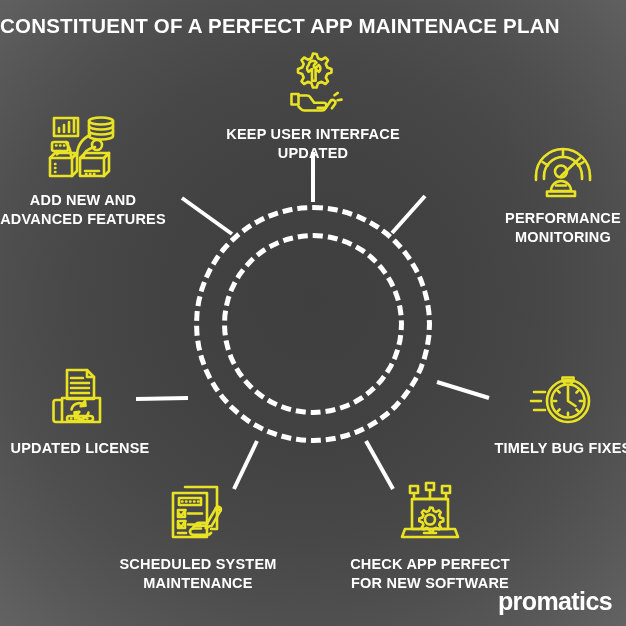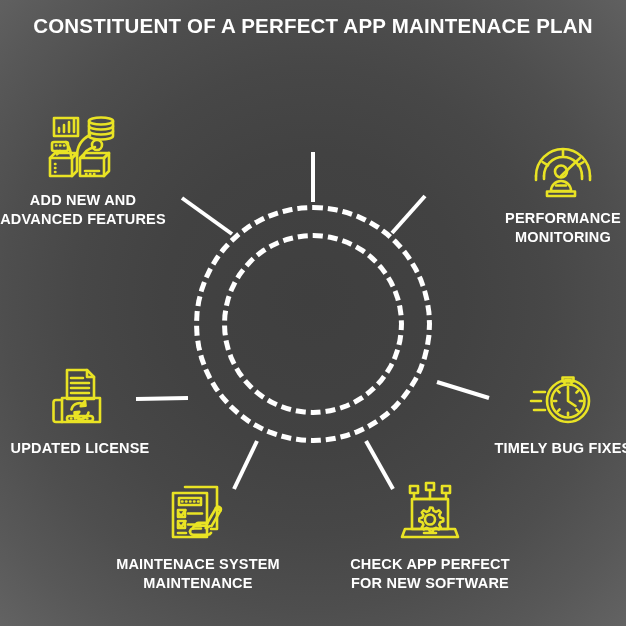--- a/index.html
+++ b/index.html
@@ -24,21 +24,20 @@
         #636363 85%,
         #6d6d6d 100%);
   }
 
   
   .title {
     position: absolute;
     top: 13px;
     left: 0;
     width: 626px;
-    text-align: center;
     color: #ffffff;
     font-size: 20.5px;
     font-weight: bold;
     letter-spacing: 0.2px;
     line-height: 26px;
     white-space: nowrap;
   }
 
   
   .ring {
@@ -134,20 +133,42 @@
 
       <line x1="188" y1="398" x2="136" y2="399"></line>
 
       <line x1="232" y1="234" x2="182" y2="198"></line>
     </g>
   </svg>
 
   <div class="ring ring-outer"></div>
   <div class="ring ring-inner"></div>
 
+  <div class="node" id="node-0">
+    <svg class="icon" width="70" height="70" viewBox="0 0 70 70">
+      <g fill="none" stroke="#e9e324" stroke-width="2.6" stroke-linecap="round" stroke-linejoin="round">
+
+        <path d="M35 5.5 l3.6 0.5 1.4 4.2 3.6 1.5 3.8-2.2 2.6 2.6 -2.2 3.8 1.5 3.6 4.2 1.4 0 3.7
+                 -4.2 1.4 -1.5 3.6 2.2 3.8 -2.6 2.6 -3.8-2.2 -3.6 1.5 -1.4 4.2 -3.7 0 -1.4-4.2
+                 -3.6-1.5 -3.8 2.2 -2.6-2.6 2.2-3.8 -1.5-3.6 -4.2-1.4 0-3.7 4.2-1.4 1.5-3.6
+                 -2.2-3.8 2.6-2.6 3.8 2.2 3.6-1.5 1.4-4.2 z"></path>
+
+        <path d="M31.5 14.5 a4.6 4.6 0 0 1 7 0 l-2.6 2.6 0 2.4 2.3 0 2.6-2.6 a4.6 4.6 0 0 1 0 7
+                 l-2.6-2.6 -0.6 0 0 11.4 -3.6 0 0-11.4 -0.7 0 -2.6 2.6 a4.6 4.6 0 0 1 0-7 z"></path>
+
+        <path d="M13.5 46 l0 10.5 M13.5 46 l7 0 0 10.5 -7 0 z"></path>
+        <path d="M20.5 47.5 l8.5 0 a4 4 0 0 1 3.2 1.7 l4 5.5 9.5 0 a2.6 2.6 0 0 1 0 5.2 l-6 0"></path>
+        <path d="M20.5 58.5 l2.5 2.6 a4.5 4.5 0 0 0 3.3 1.4 l18 0 a3.5 3.5 0 0 0 2.9-1.6 l5.5-8.2"></path>
+        <path d="M52.7 52.7 a2.8 2.8 0 0 1 4.4 3.3 l-3.2 4.3"></path>
+        <path d="M56.5 47.3 l3.3-2.4 M59.5 52.2 l4 -0.6"></path>
+      </g>
+    </svg>
+    <span class="label">KEEP USER INTERFACE
+UPDATED</span>
+  </div>
 
   <div class="node" id="node-1">
     <svg class="icon" width="70" height="70" viewBox="0 0 70 70">
       <g fill="none" stroke="#e9e324" stroke-width="2.6" stroke-linecap="round" stroke-linejoin="round">
 
         <path d="M8 44 A27 27 0 0 1 62 44"></path>
 
         <path d="M16 44 A19 19 0 0 1 54 44"></path>
 
         <path d="M8 44 l0 4 M62 44 l0 4 M16 44 l0 3 M54 44 l0 3"></path>
@@ -241,21 +262,21 @@
         <path d="M27 53.5 a3 3 0 0 1 3-3 l8 0"></path>
         <path d="M27 53.5 a3.2 3.2 0 0 0 3.2 3.2 l14.5 0 a4 4 0 0 0 3.4-1.9"></path>
         <path d="M30 50.5 a2.8 2.8 0 0 1 2.8-2.9 l9.5 0"></path>
         <path d="M33 47.6 a2.8 2.8 0 0 1 2.8-2.8 l8.5 0"></path>
 
         <path d="M44 45.5 l9-15.5 a2.6 2.6 0 0 1 4.5 2.6 l-9 15.5"></path>
         <path d="M53 30 l4.5 2.6"></path>
         <path d="M44 45.5 l-1.3 4.6 4.3-2"></path>
       </g>
     </svg>
-    <span class="label">MAINTENACE SYSTEM
+    <span class="label">SCHEDULED SYSTEM
 MAINTENANCE</span>
   </div>
 
   <div class="node" id="node-5">
     <svg class="icon" width="70" height="70" viewBox="0 0 70 70">
       <g fill="none" stroke="#e9e324" stroke-width="2.6" stroke-linecap="round" stroke-linejoin="round">
 
         <path d="M22 8 l20 0 7 7 0 22 -27 0 z"></path>
         <path d="M42 8 l0 7 7 0"></path>
         <path d="M26 16 l12 0 M26 21 l18 0 M26 26 l18 0 M26 31 l18 0"></path>
@@ -307,14 +328,15 @@
         <path d="M36 46 l5-5 24 0 -5 5"></path>
         <path d="M60 46 l5-5 0 18 -5 5"></path>
         <path d="M41 59 l14 0"></path>
         <path d="M42 62 l0.4 0 M46 62 l0.4 0 M50 62 l0.4 0"></path>
       </g>
     </svg>
     <span class="label">ADD NEW AND
 ADVANCED FEATURES</span>
   </div>
 
+  <div class="logo">promatics</div>
 
 </div>
 
 </body></html>

